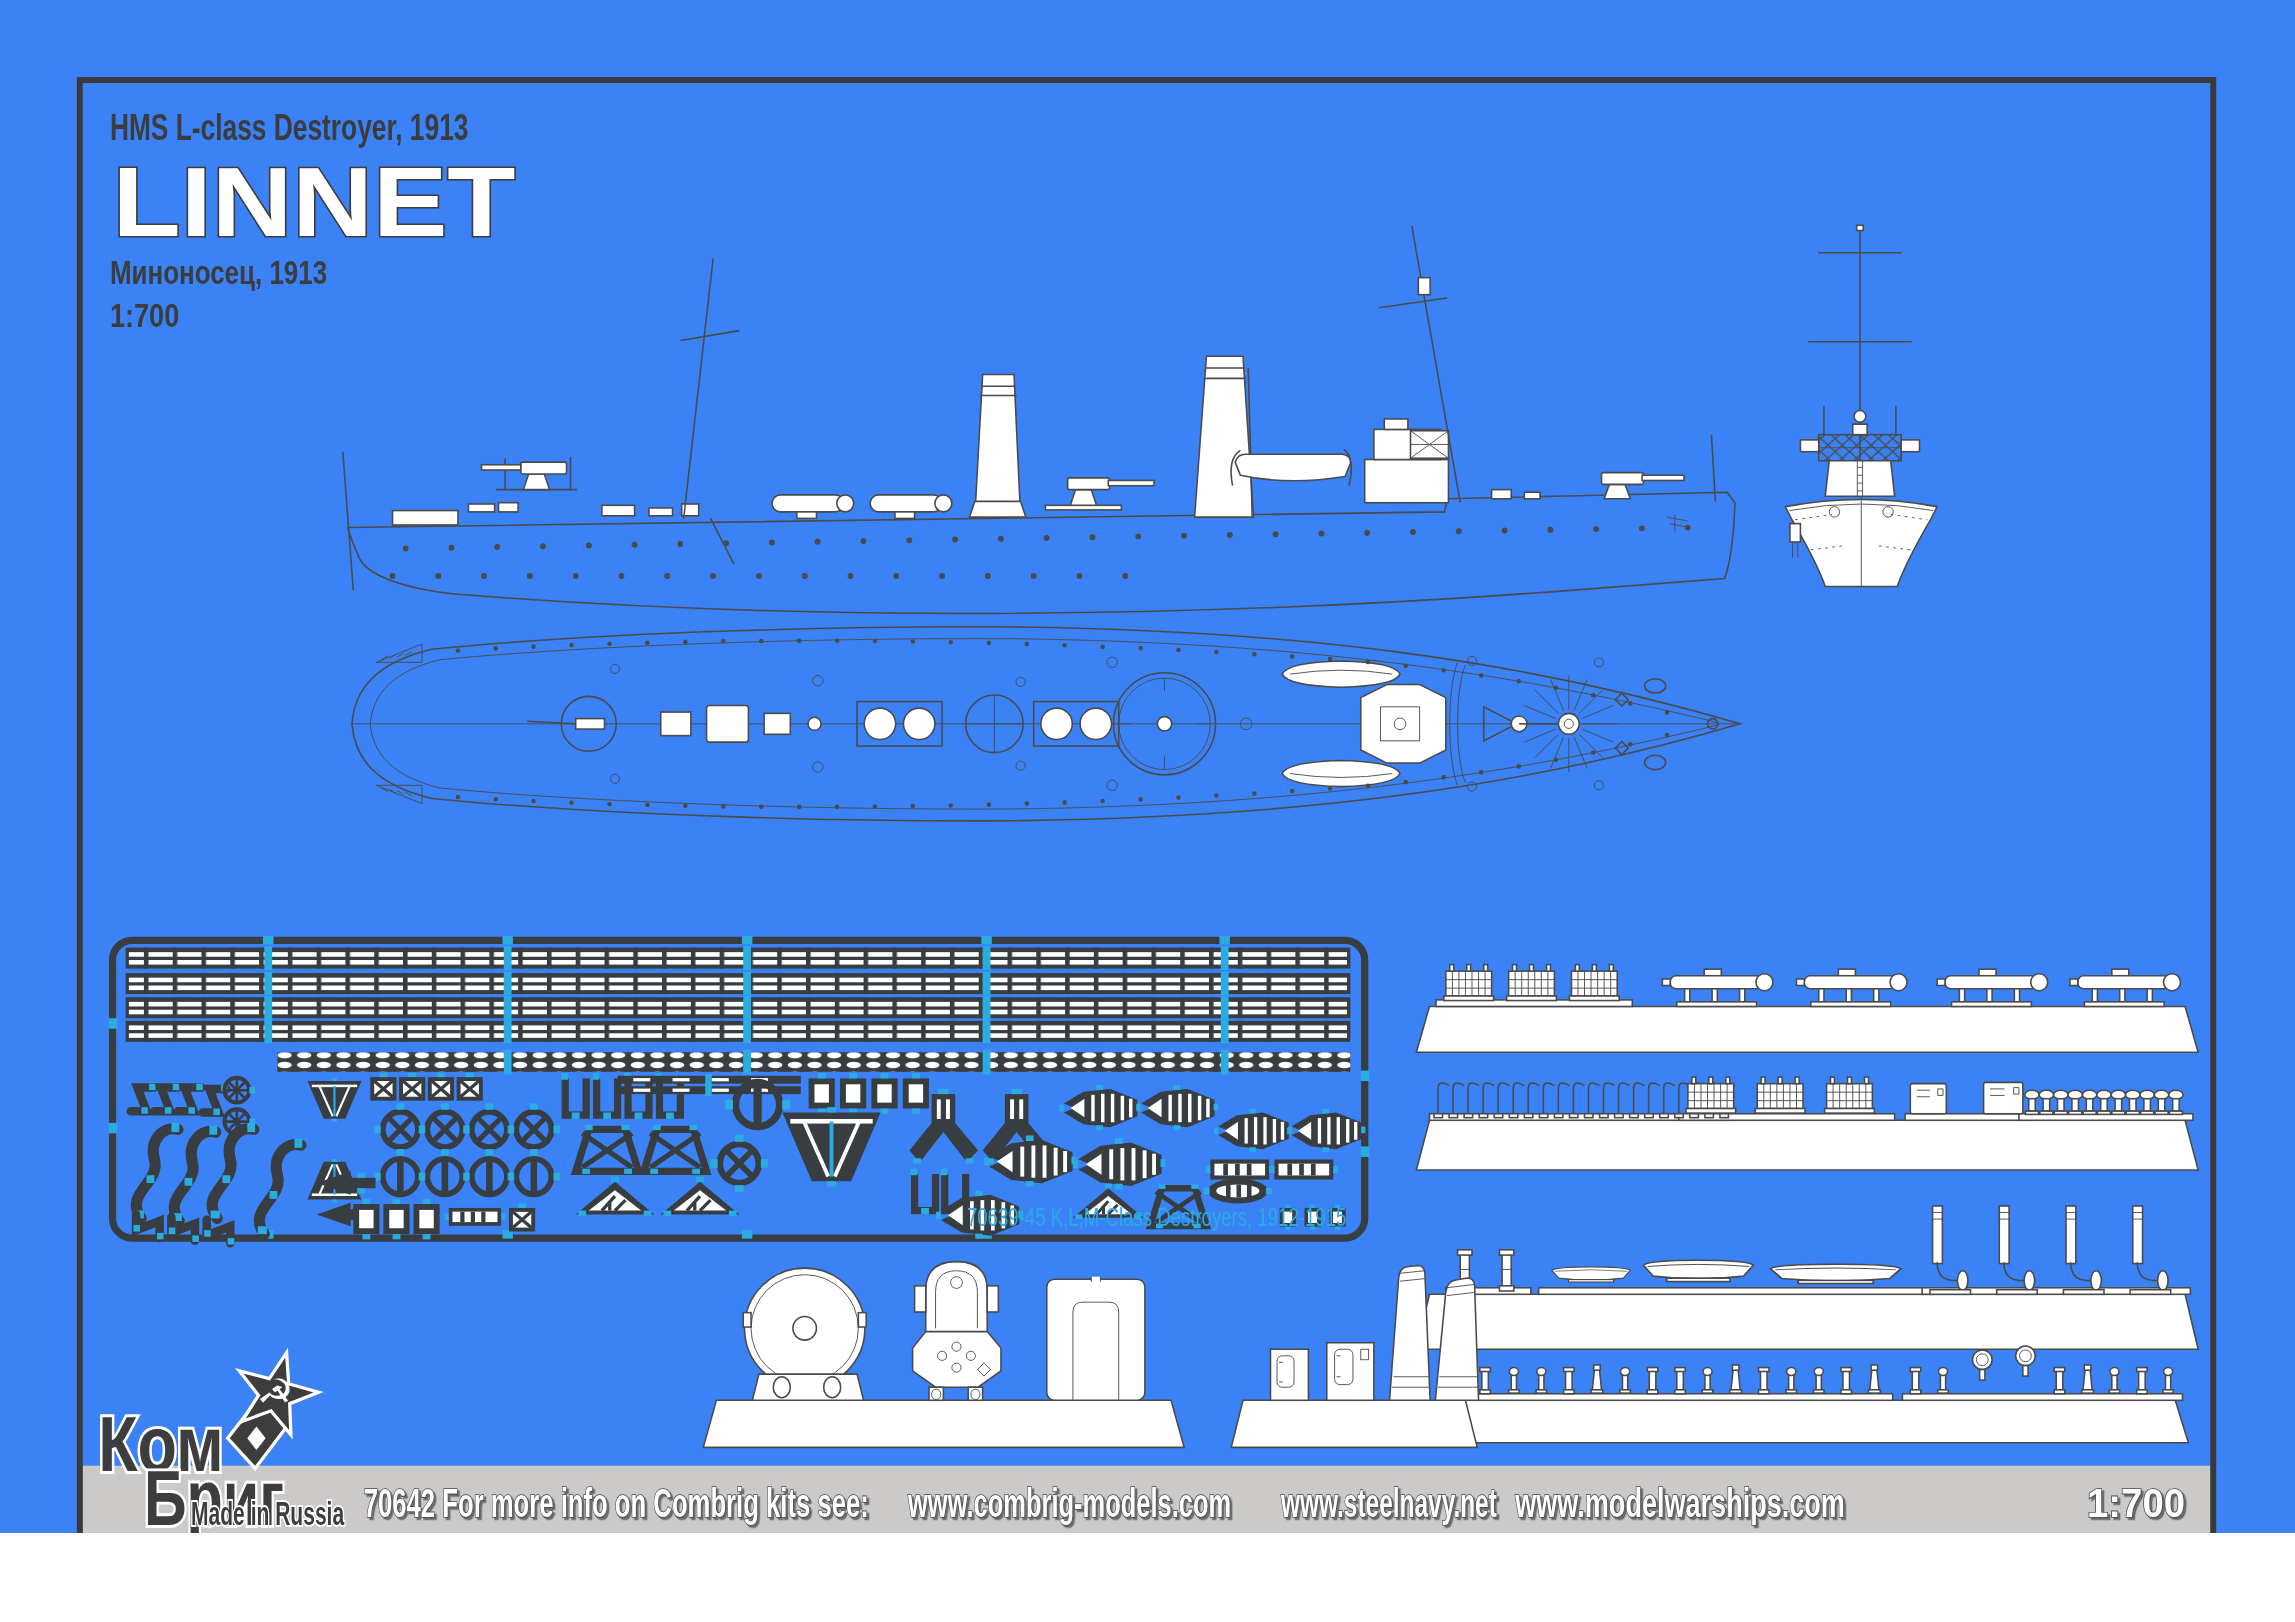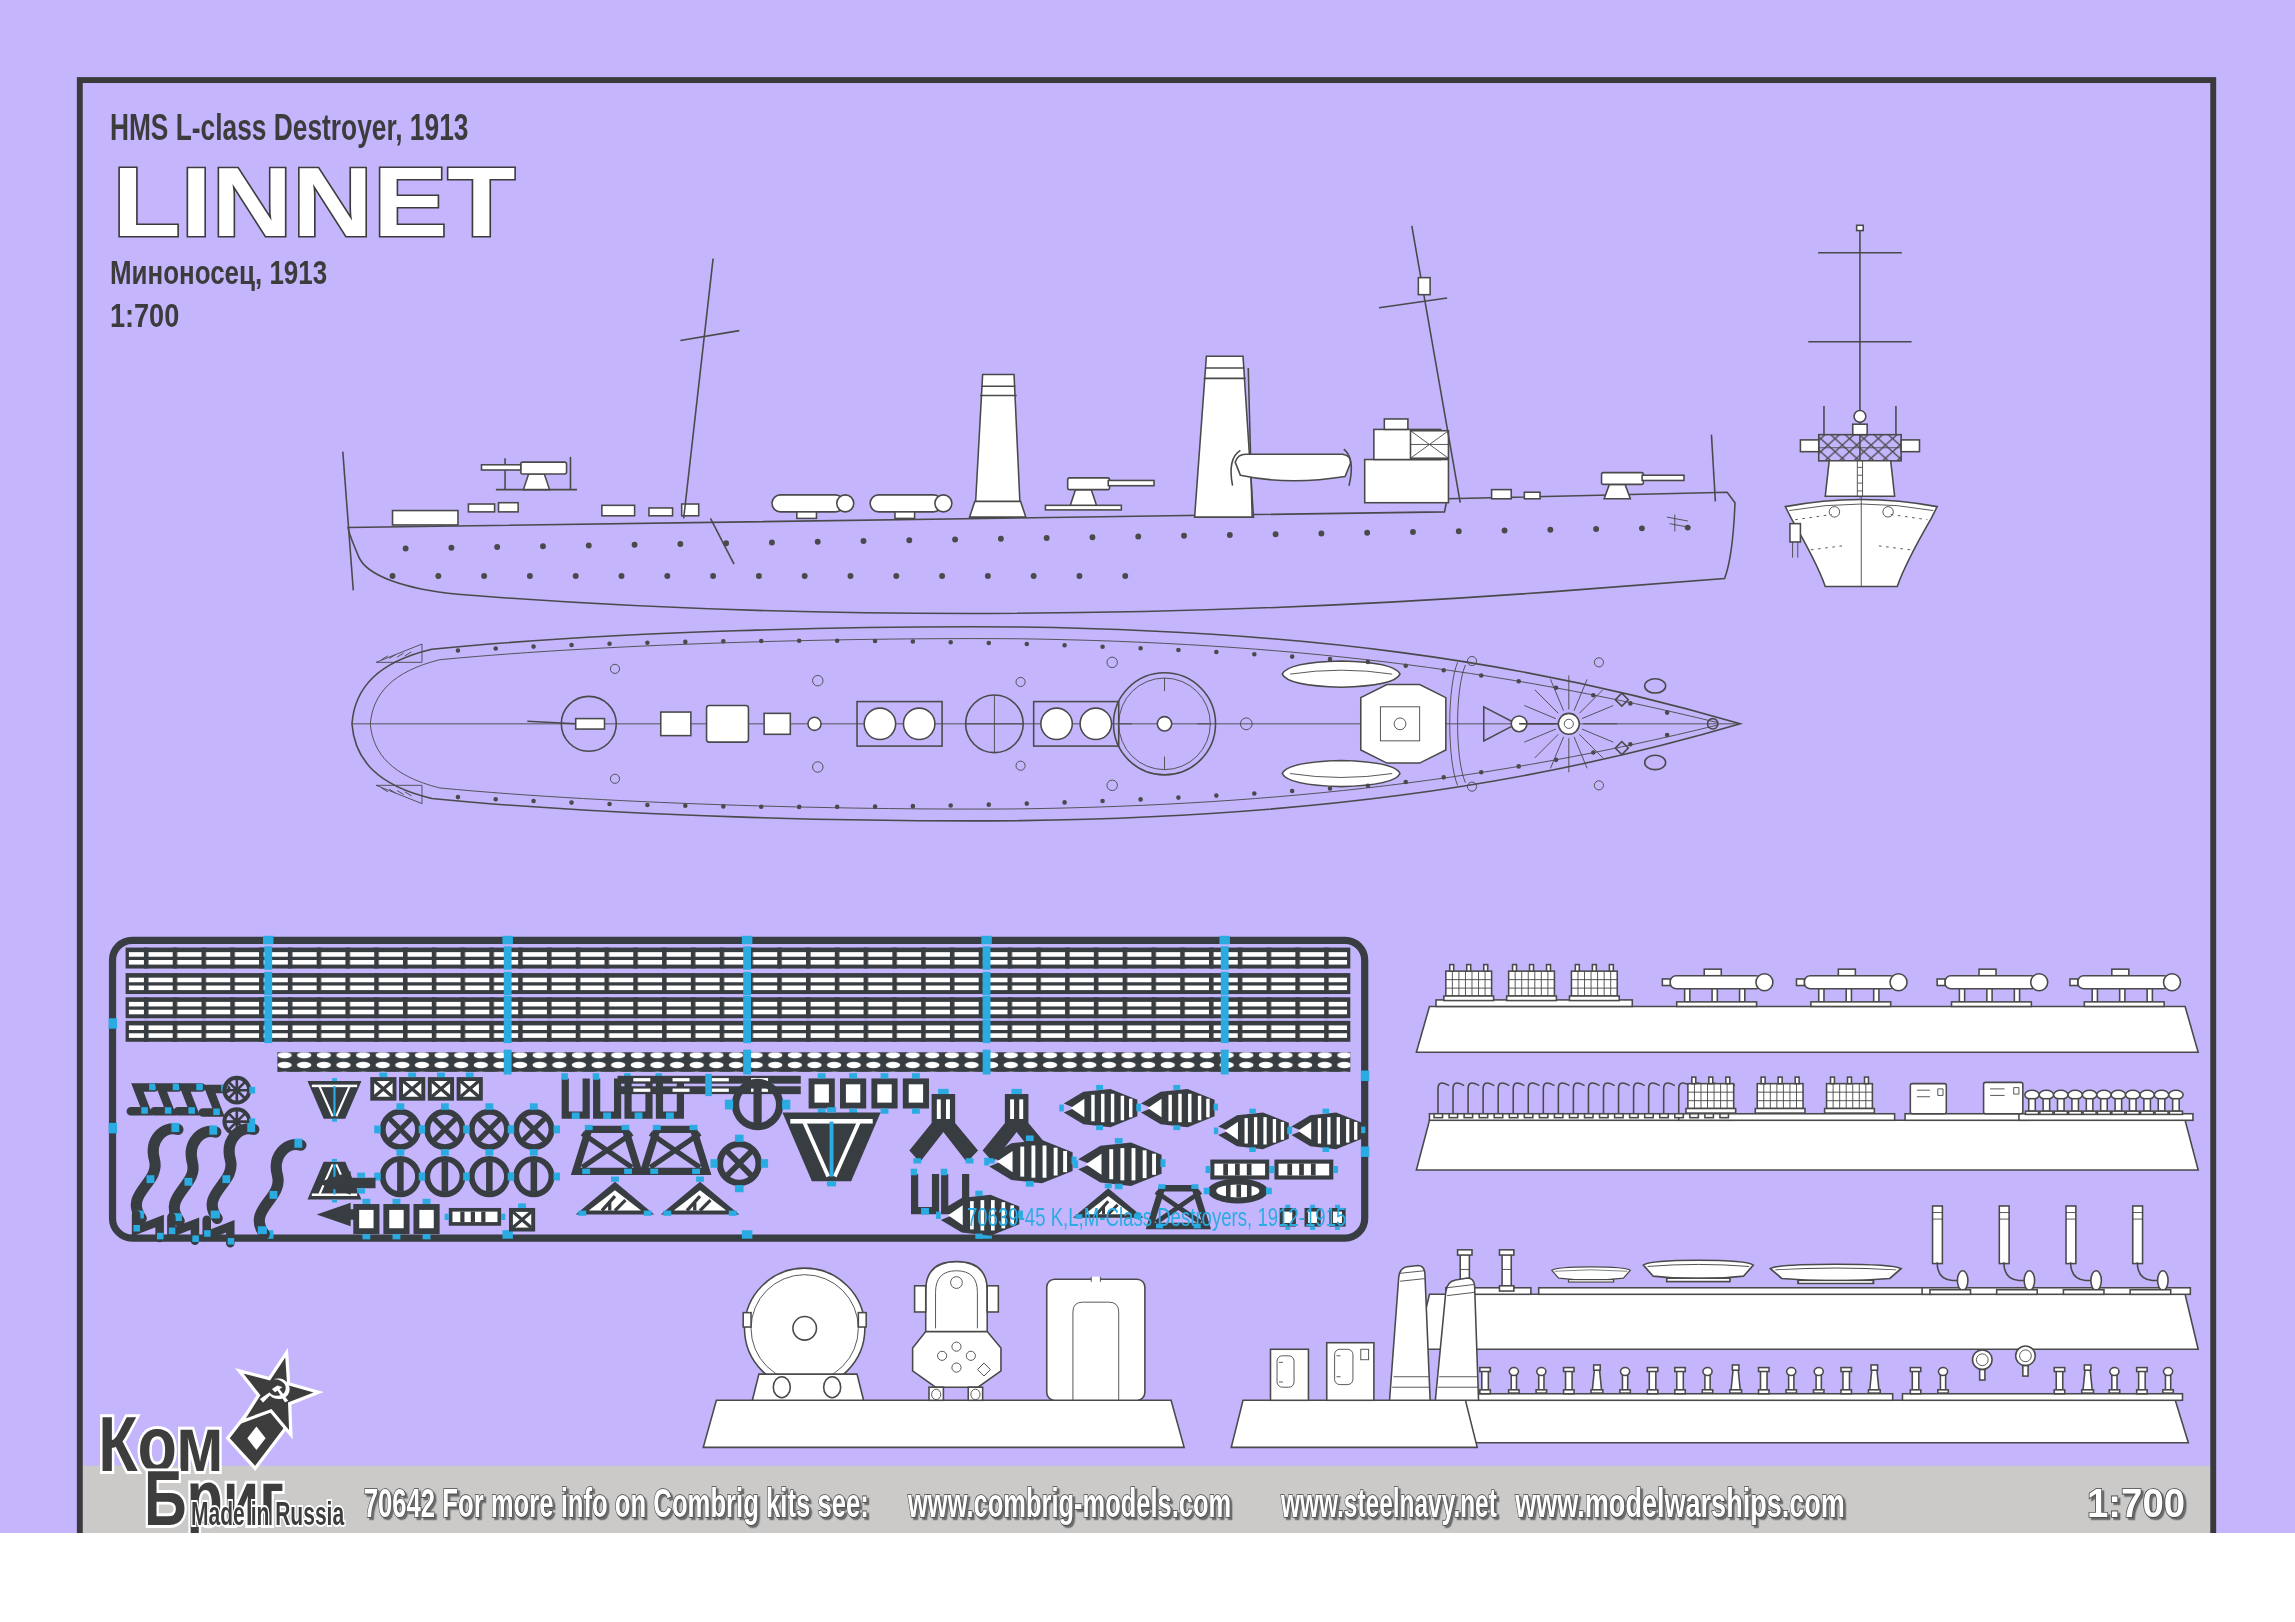--- a/index.html
+++ b/index.html
@@ -1,16 +1,16 @@
 <!DOCTYPE html>
 <html style="font-size:10.5px"><head>
 <meta charset="utf-8">
 <style>
   html,body{margin:0;padding:0;background:#fff;}
-  .page{position:relative;width:2295px;height:1533px;background:#c4b5fd;overflow:hidden;
+  .page{position:relative;width:2295px;height:1533px;background:#3b82f6;overflow:hidden;
         font-family:"Liberation Sans",sans-serif;}
   svg text{font-family:"Liberation Sans",sans-serif;}
   
   .ln  {fill:none;stroke:#4a4a4a;stroke-width:2.4px;}
   .lnf {fill:#ffffff;stroke:#4a4a4a;stroke-width:2.4px;}
   .lnt {fill:none;stroke:#4a4a4a;stroke-width:1.4px;}
   .dots{fill:none;stroke:#4a4a4a;stroke-width:9px;stroke-linecap:round;stroke-dasharray:0,70;}
   .dots2{fill:none;stroke:#4a4a4a;stroke-width:7px;stroke-linecap:round;stroke-dasharray:0,58;}
   
   .d {fill:#383d42;}

